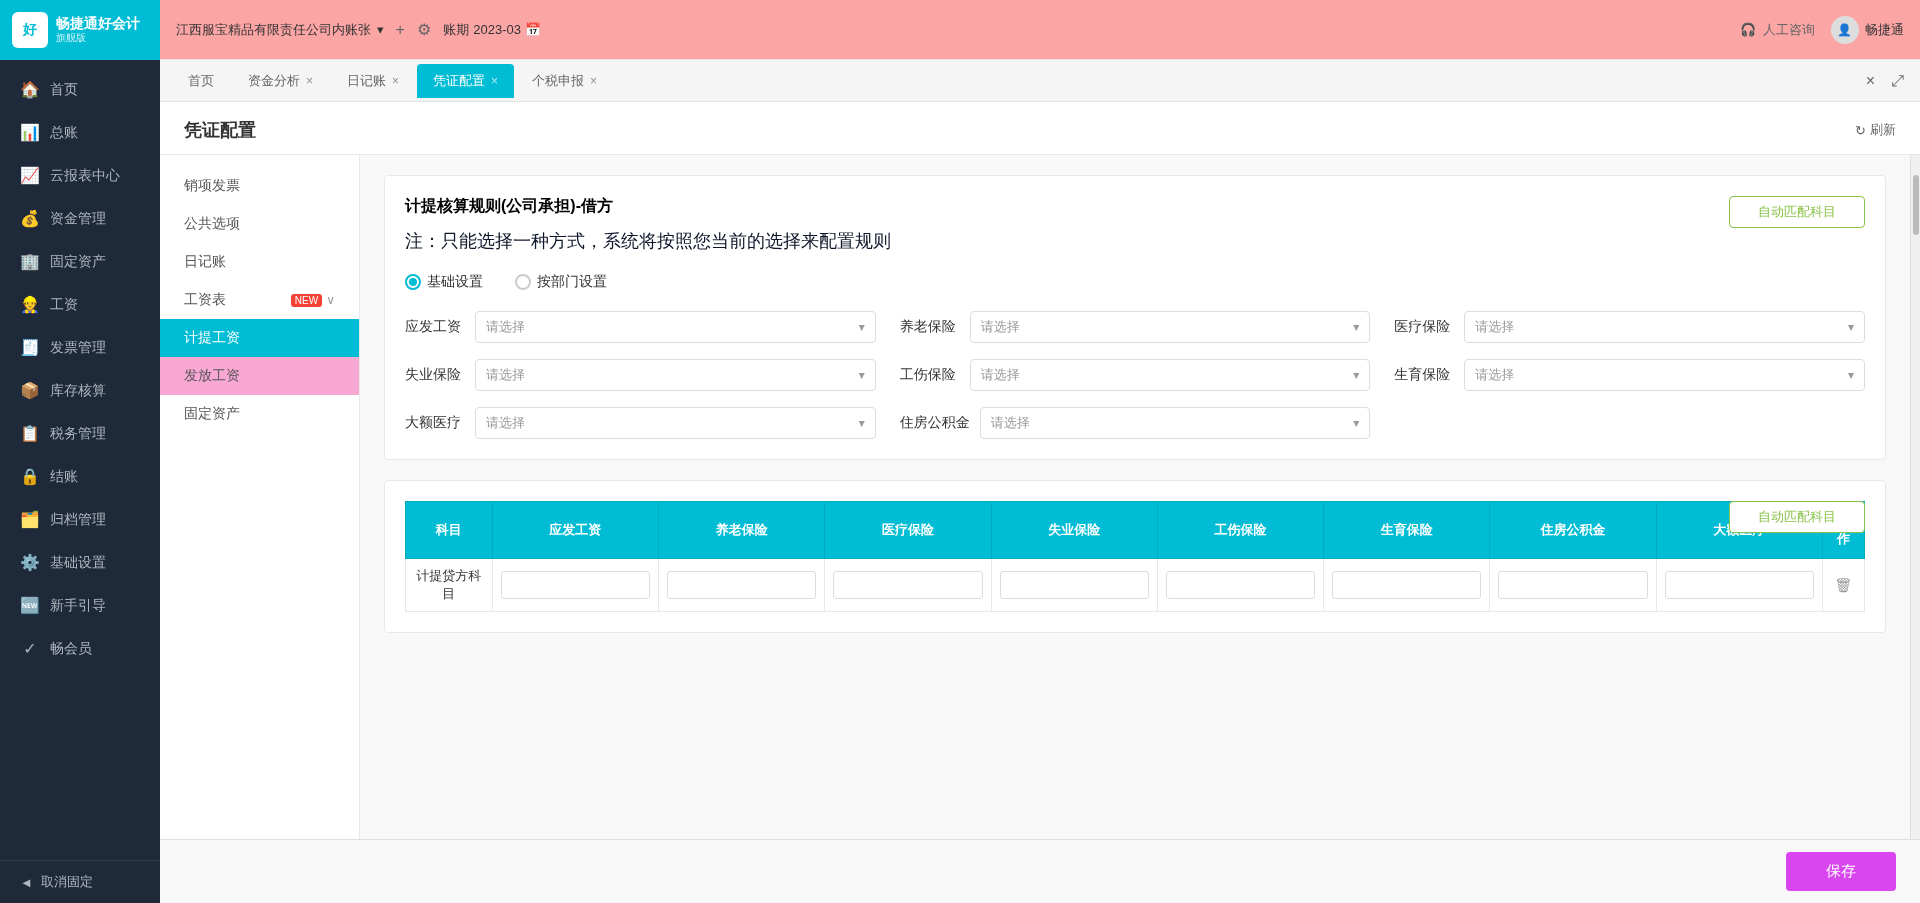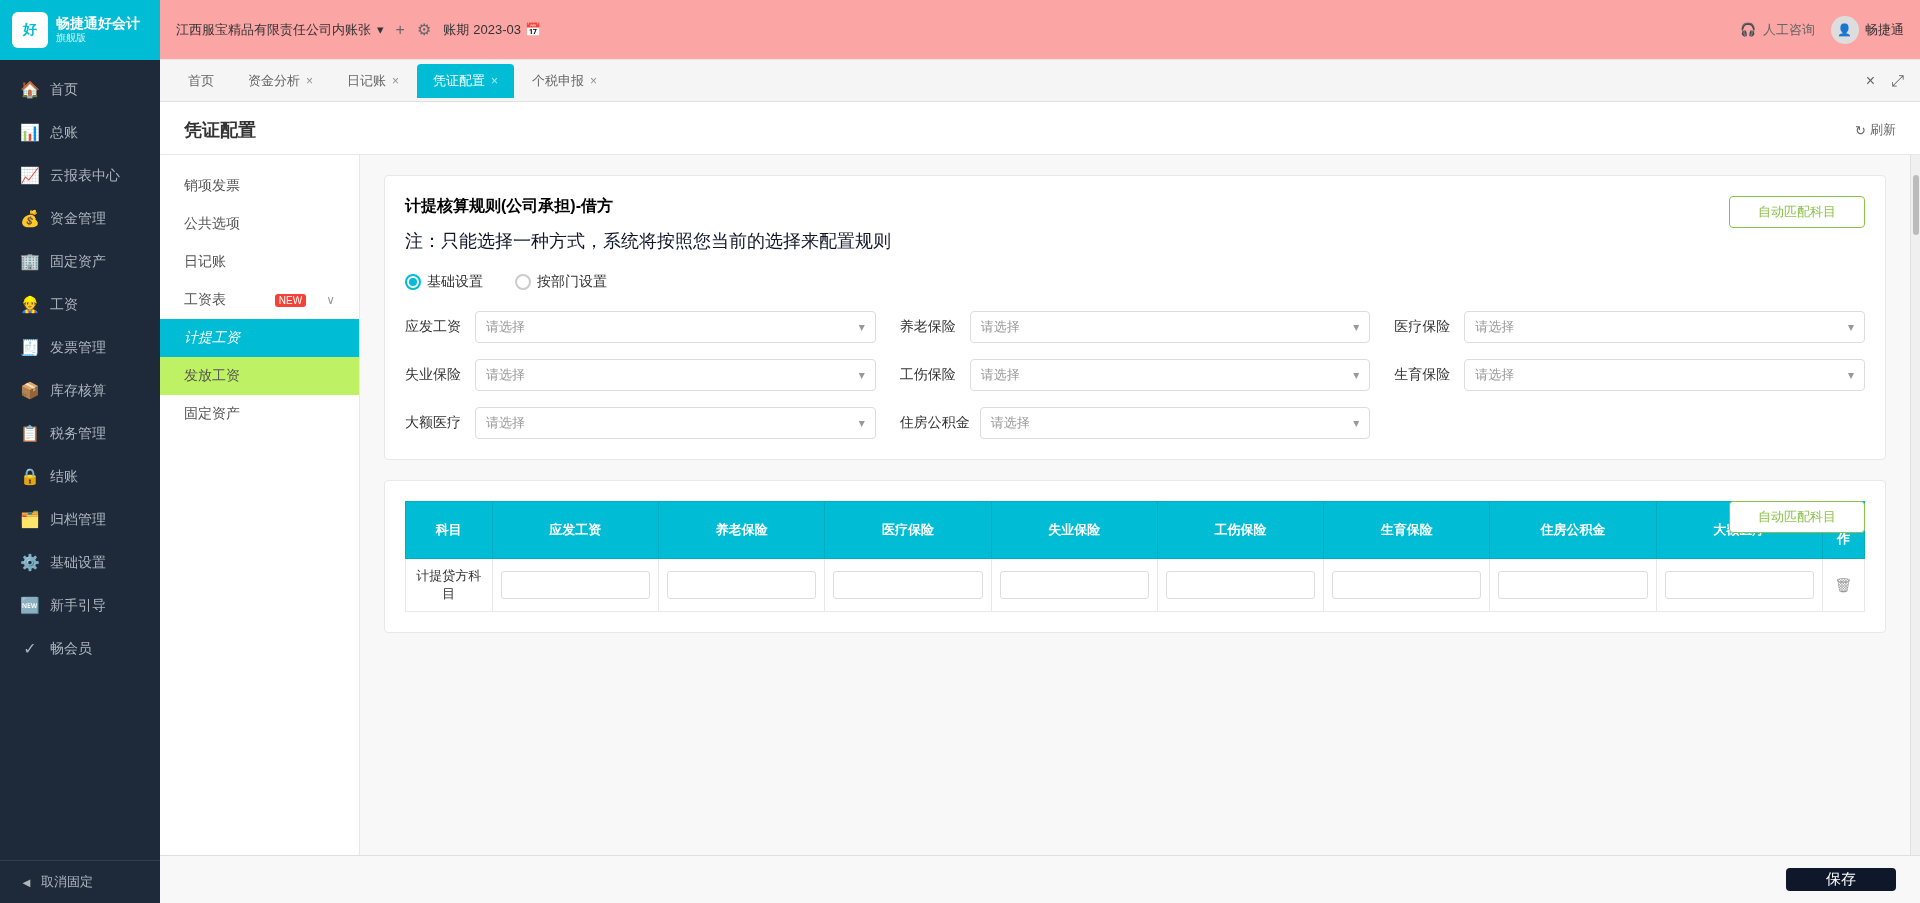--- a/index.html
+++ b/index.html
@@ -126,31 +126,31 @@
       padding: 12px 0;
       overflow-y: auto;
     }
     .menu-item {
       padding: 10px 24px;
       font-size: 14px;
       color: #555;
       cursor: pointer;
       display: flex; align-items: center; justify-content: space-between;
     }
-    .menu-item.active { background: #00bcd4; color: #fff; font-style: italic; }
+    .menu-item.active { background: #00bcd4; color: #fff; }
     .menu-item .new-badge {
       background: #f44336;
       color: #fff;
       font-size: 10px;
       padding: 1px 4px;
       border-radius: 3px;
       margin-left: 4px;
     }
     .menu-item .expand-icon { font-size: 12px; color: #999; }
-    .menu-sub { background: #bef264; }
+    .menu-sub { background: #f9a8d4; }
 
     
     .right-content { flex: 1; overflow-y: auto; padding: 20px 24px; background: #f8f8f8; }
 
     
     .section-card {
       background: #fff;
       border: 1px solid #e8e8e8;
       border-radius: 4px;
       margin-bottom: 20px;
@@ -241,24 +241,24 @@
     .save-section {
       position: sticky;
       bottom: 0;
       background: #f8f8f8;
       padding: 12px 24px;
       display: flex;
       justify-content: flex-end;
       border-top: 1px solid #e0e0e0;
     }
     .save-btn {
-      background: #0f172a;
+      background: #d946ef;
       color: #fff;
       border: none;
-      padding: 2px 40px;
+      padding: 10px 40px;
       border-radius: 4px;
       font-size: 15px;
       cursor: pointer;
     }
 
     
     .right-content::-webkit-scrollbar { width: 6px; }
     .right-content::-webkit-scrollbar-track { background: #f0f0f0; }
     .right-content::-webkit-scrollbar-thumb { background: #ccc; border-radius: 3px; }
 
@@ -422,21 +422,21 @@
           <span>销项发票</span>
         </div>
         <div class="menu-item">
           <span>公共选项</span>
         </div>
         <div class="menu-item">
           <span>日记账</span>
         </div>
         <div class="menu-item">
           <span>工资表</span>
-          <span style="display:flex;align-items:center;gap:20px;">
+          <span style="display:flex;align-items:center;gap:4px;">
             <span class="new-badge">NEW</span>
             <span class="expand-icon">∨</span>
           </span>
         </div>
         <div class="menu-item menu-sub active">
           <span>计提工资</span>
         </div>
         <div class="menu-item menu-sub">
           <span>发放工资</span>
         </div>

